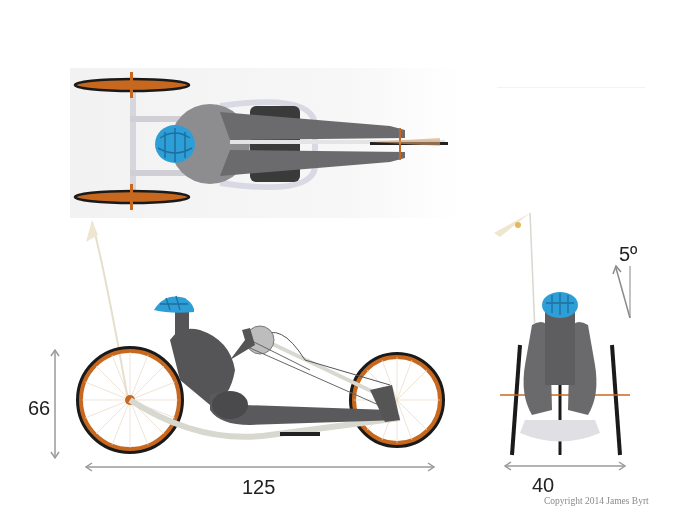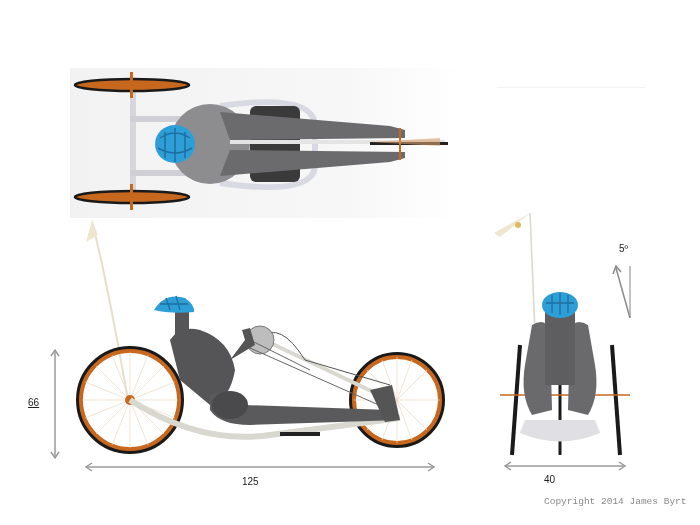--- a/index.html
+++ b/index.html
@@ -1,19 +1,19 @@
 <!DOCTYPE html>
 <html><head>
 <meta charset="utf-8">
 <style>
   html, body { margin:0; padding:0; background:#ffffff; }
   body { width:700px; height:525px; position:relative; overflow:hidden; font-family:"Liberation Sans", sans-serif; }
   .view { position:absolute; }
-  .label { position:absolute; font-family:"Liberation Sans", sans-serif; color:#222; font-size:10px; }
-  .copyright { position:absolute; left:544px; top:496px; font-size:9.5px; color:#8a8a8a; font-family:Liberation Mono, monospace; }
+  .label { position:absolute; font-family:"Liberation Sans", sans-serif; color:#222; font-size:20px; }
+  .copyright { position:absolute; left:544px; top:496px; font-size:9.5px; color:#8a8a8a; font-family:Liberation Serif, serif; }
   svg { display:block; }
 </style>
 </head>
 <body>
 
 <div class="view" style="left:70px;top:68px;width:390px;height:150px;">
   <svg width="390" height="150" viewBox="0 0 390 150">
     <defs>
       <linearGradient id="shade" x1="0" y1="0" x2="1" y2="0">
         <stop offset="0" stop-color="#f2f2f2"></stop>
@@ -119,33 +119,33 @@
 
     <ellipse cx="70" cy="100" rx="18" ry="13" fill="#2e9ed6"></ellipse>
     <path d="M56 98 L84 98 M62 90 L62 108 M70 88 L70 110 M78 90 L78 108" stroke="#1e6fa0" stroke-width="1.3"></path>
   </svg>
 </div>
 
 <svg class="view" style="left:48px;top:348px;" width="14" height="112" viewBox="0 0 14 112">
   <line x1="7" y1="2" x2="7" y2="110" stroke="#9a9a9a" stroke-width="1.5"></line>
   <path d="M3 8 L7 2 L11 8 M3 104 L7 110 L11 104" stroke="#9a9a9a" stroke-width="1.5" fill="none"></path>
 </svg>
-<span class="label" style="left:28px;top:397px;text-decoration:underline;">66</span>
+<span class="label" style="left:28px;top:397px;">66</span>
 
 <svg class="view" style="left:84px;top:462px;" width="352" height="10" viewBox="0 0 352 10">
   <line x1="2" y1="5" x2="350" y2="5" stroke="#9a9a9a" stroke-width="1.5"></line>
   <path d="M8 1 L2 5 L8 9 M344 1 L350 5 L344 9" stroke="#9a9a9a" stroke-width="1.5" fill="none"></path>
 </svg>
 <span class="label" style="left:242px;top:476px;">125</span>
 
 <svg class="view" style="left:503px;top:461px;" width="124" height="10" viewBox="0 0 124 10">
   <line x1="2" y1="5" x2="122" y2="5" stroke="#9a9a9a" stroke-width="1.5"></line>
   <path d="M8 1 L2 5 L8 9 M116 1 L122 5 L116 9" stroke="#9a9a9a" stroke-width="1.5" fill="none"></path>
 </svg>
-<span class="label" style="left:544px;top:474px;text-align:center;">40</span>
+<span class="label" style="left:532px;top:474px;text-align:center;">40</span>
 
 <span class="label" style="left:619px;top:243px;">5º</span>
 <svg class="view" style="left:612px;top:262px;" width="24" height="58" viewBox="0 0 24 58">
   <line x1="18" y1="4" x2="18" y2="56" stroke="#9a9a9a" stroke-width="1.2"></line>
   <line x1="18" y1="56" x2="4" y2="6" stroke="#8a8a8a" stroke-width="1.5"></line>
   <path d="M1 12 L4 4 L9 10" stroke="#8a8a8a" stroke-width="1.5" fill="none"></path>
 </svg>
 
 <div style="position:absolute;left:497px;top:87px;width:148px;height:1px;background:#f3f3f3;"></div>
 

